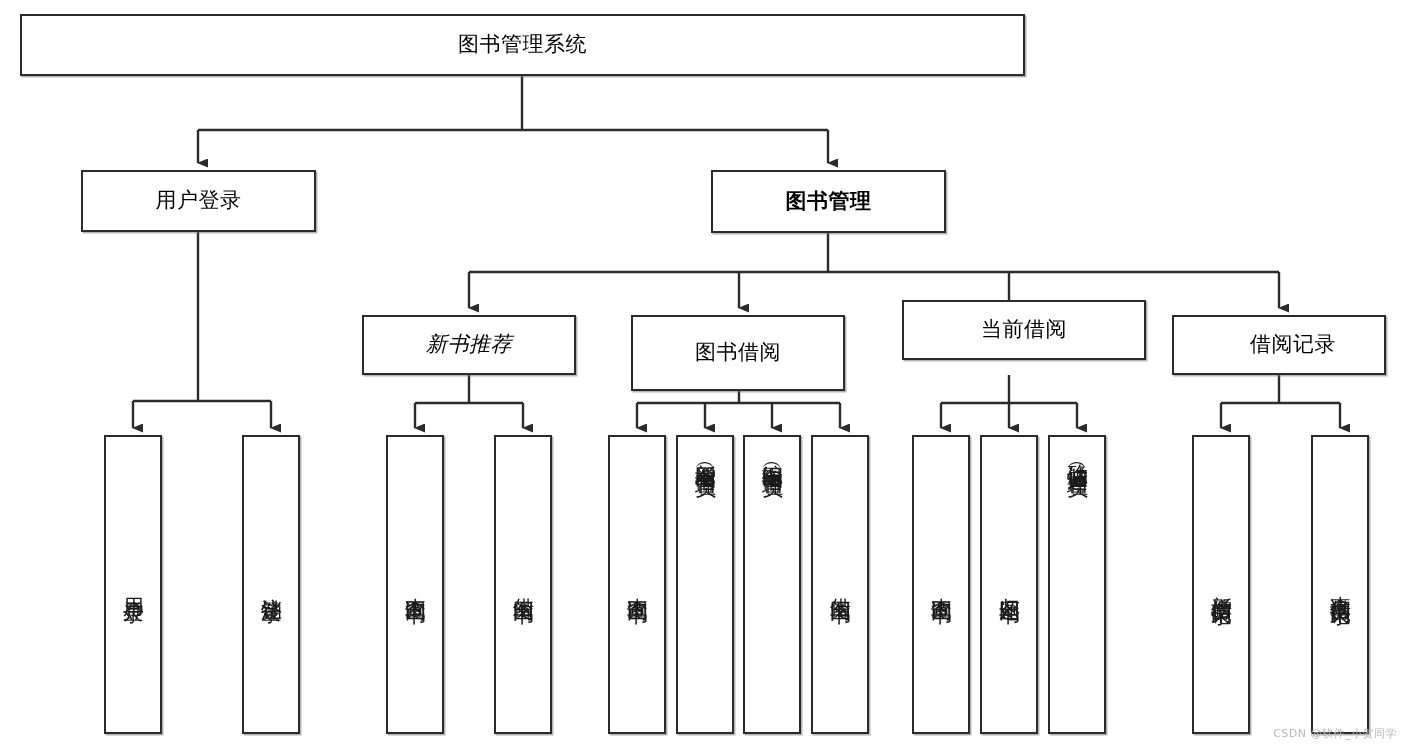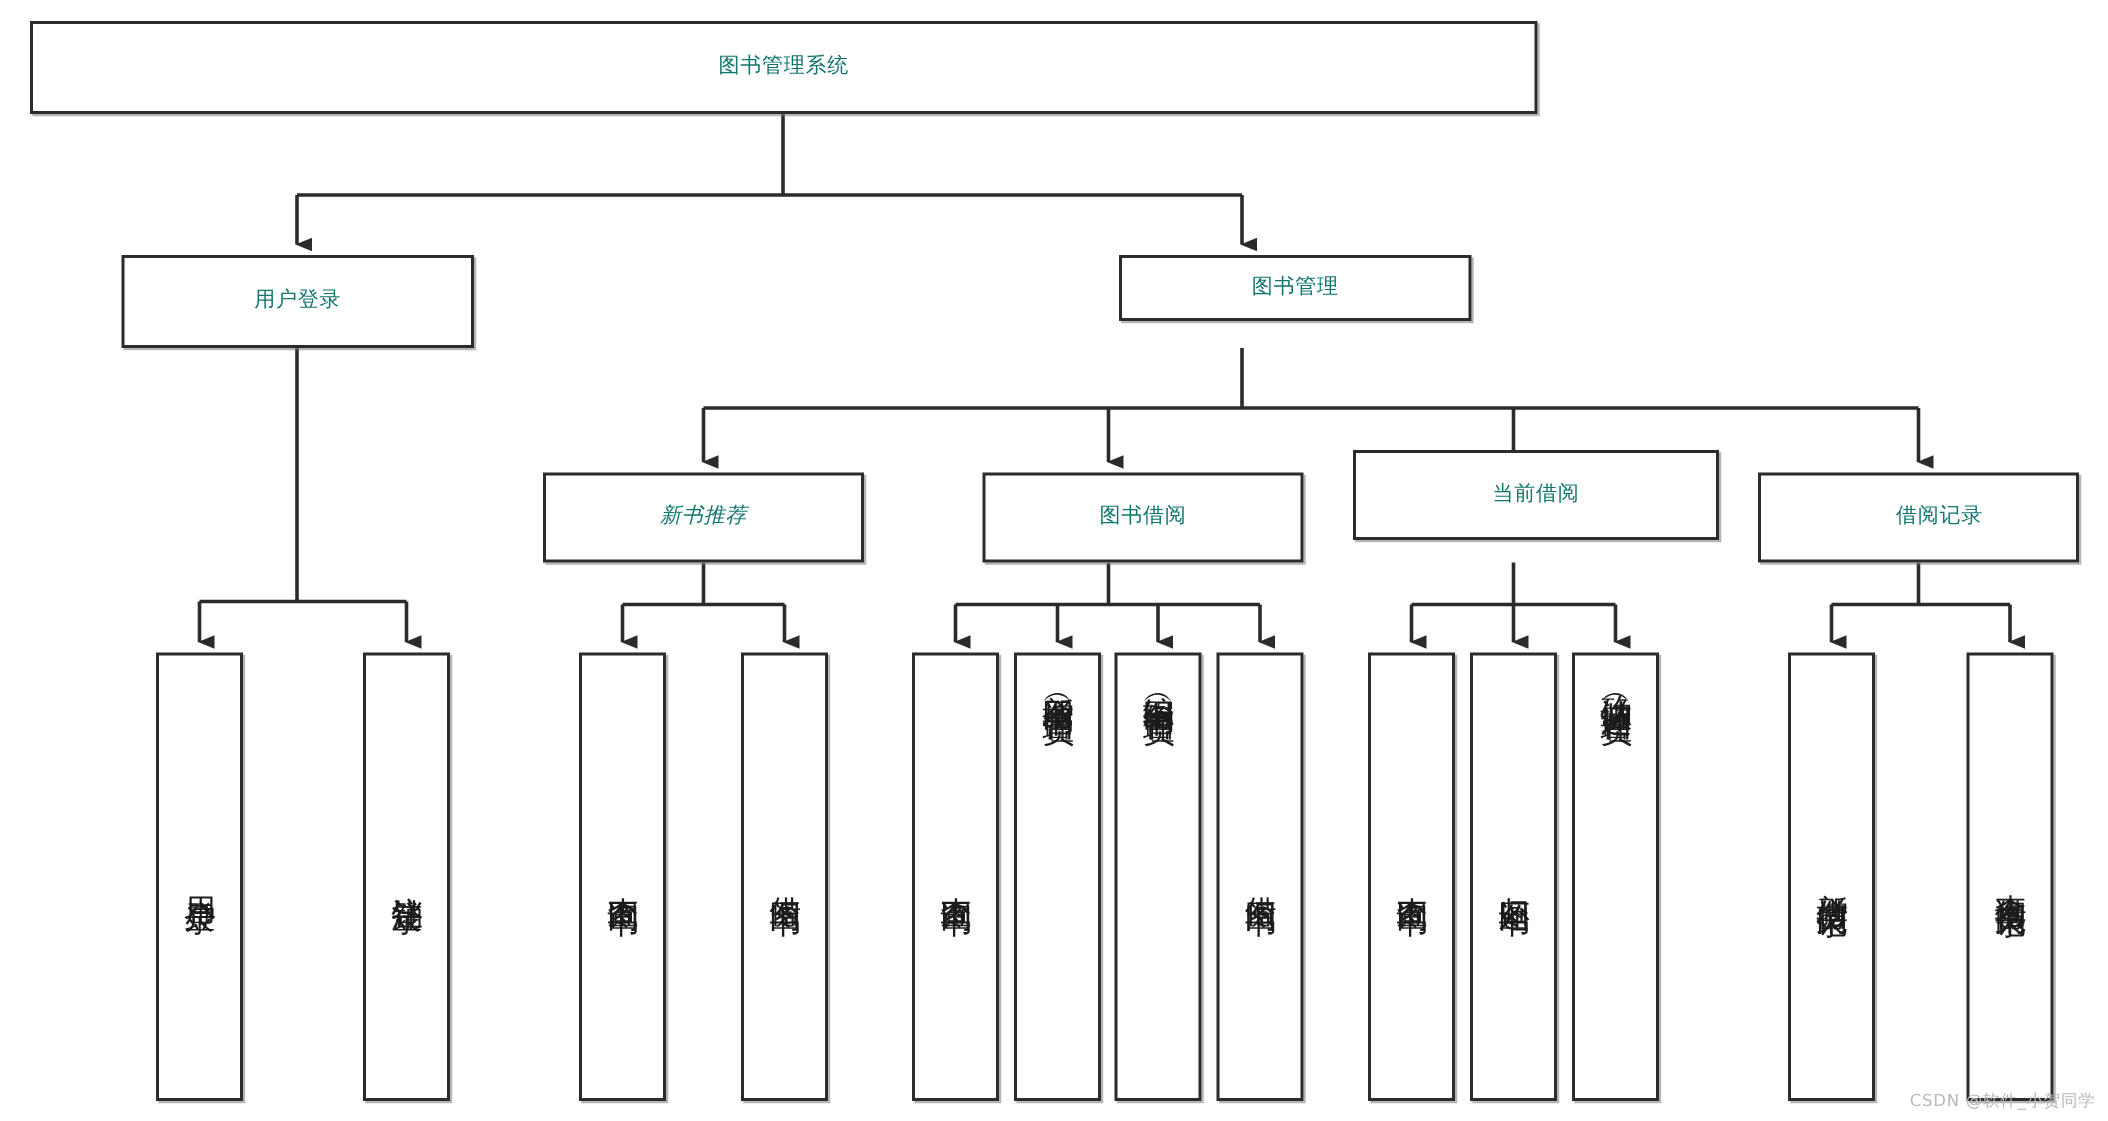--- a/index.html
+++ b/index.html
@@ -30,22 +30,22 @@
     position: absolute;
     box-sizing: border-box;
     background: #ffffff;
     border: 2.2px solid #2b2b2b;
     display: flex;
     align-items: center;
     justify-content: center;
     box-shadow: 1.5px 1.5px 0 rgba(120,120,120,0.55);
   }
   .node-label-h {
-    font-size: 14px;
-    color: #0f766e;
+    font-size: 21px;
+    color: #000000;
     line-height: 1.1;
     letter-spacing: 0.5px;
     white-space: nowrap;
     text-align: center;
   }
   .node-box.leaf {
     align-items: flex-start;
     justify-content: center;
     padding-top: 10px;
   }
@@ -148,29 +148,29 @@
   </svg>
 
   <div class="node-box" style="left:20px; top:14px; width:1005px; height:62px;">
     <span class="node-label-h">图书管理系统</span>
   </div>
 
   <div class="node-box" style="left:81px; top:170px; width:235px; height:62px;">
     <span class="node-label-h">用户登录</span>
   </div>
 
-  <div class="node-box" style="left:746px; top:170px; width:235px; height:44px;">
+  <div class="node-box" style="left:711px; top:170px; width:235px; height:63px;font-weight:bold;">
     <span class="node-label-h">图书管理</span>
   </div>
 
   <div class="node-box" style="left:362px; top:315px; width:214px; height:60px;font-style:italic;">
     <span class="node-label-h">新书推荐</span>
   </div>
 
-  <div class="node-box" style="left:655px; top:315px; width:214px; height:60px;">
+  <div class="node-box" style="left:631px; top:315px; width:214px; height:76px;">
     <span class="node-label-h">图书借阅</span>
   </div>
 
   <div class="node-box" style="left:902px; top:300px; width:244px; height:60px;">
     <span class="node-label-h">当前借阅</span>
   </div>
 
   <div class="node-box" style="left:1172px; top:315px; width:214px; height:60px;padding-left:28px;">
     <span class="node-label-h">借阅记录</span>
   </div>

